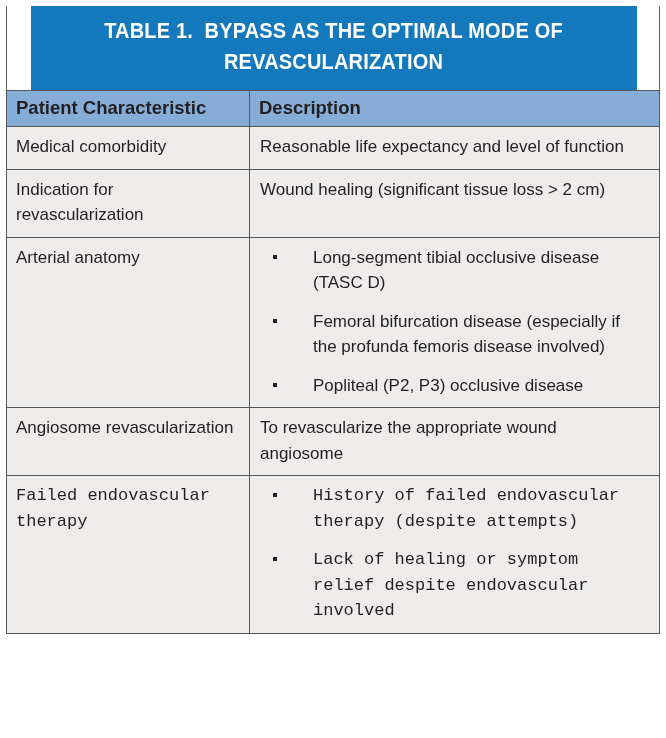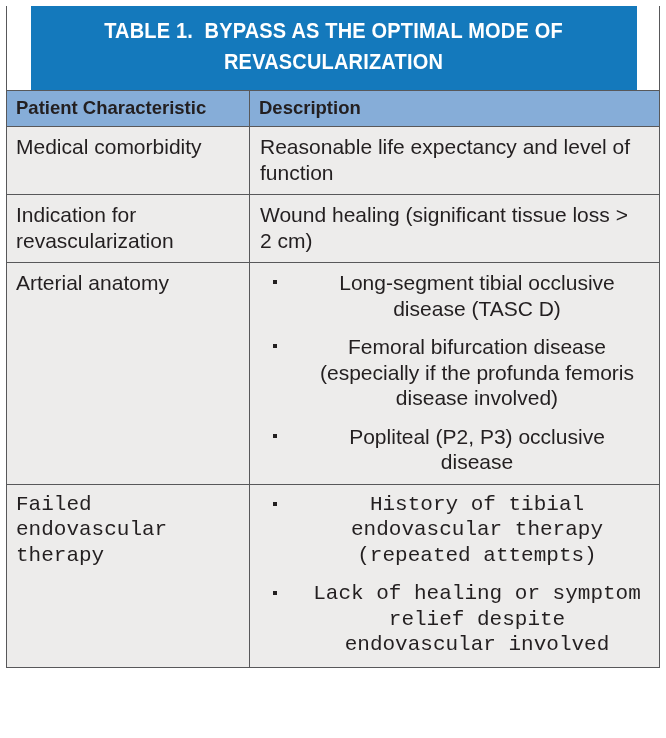--- a/index.html
+++ b/index.html
@@ -66,21 +66,21 @@
   }
   .col-head.c1 {
     border-right: 1px solid #58585a;
     margin-left: 8px;
   }
 
   
   td.cell {
     background: #edeceb;
     color: #231f20;
-    font-size: 21px;
+    font-size: 17px;
     line-height: 25.5px;
     vertical-align: top;
     border-bottom: 1px solid #58585a;
     padding: 7px 8px 9px 9px;
   }
   td.cell.c1 {
     border-right: 1px solid #58585a;
     padding-right: 4px;
   }
   td.cell.c2 {
@@ -100,21 +100,20 @@
   
   ul.bullets {
     list-style: none;
     margin: 0;
     padding: 0;
   }
   ul.bullets li {
     position: relative;
     padding-left: 53px;
     margin: 0 0 13px 0;
-    text-align: center;
   }
   ul.bullets li:last-child {
     margin-bottom: 0;
   }
   ul.bullets li .marker {
     position: absolute;
     left: 13px;
     top: 10px;
     width: 4px;
     height: 4px;
@@ -184,30 +183,38 @@
               <span class="li-text">Femoral bifurcation disease (especially if the profunda femoris disease involved)</span>
             </li>
             <li>
               <span class="marker"></span>
               <span class="li-text">Popliteal (P2, P3) occlusive disease</span>
             </li>
           </ul>
         </td>
       </tr>
 
+      <tr>
+        <td class="cell c1">
+          <span class="cell-text">Angiosome revascularization</span>
+        </td>
+        <td class="cell c2">
+          <span class="cell-text">To revascularize the appropriate wound angiosome</span>
+        </td>
+      </tr>
 
       <tr>
         <td class="cell c1">
           <span class="cell-text">Failed endovascular therapy</span>
         </td>
         <td class="cell c2">
           <ul class="bullets">
             <li>
               <span class="marker"></span>
-              <span class="li-text">History of tibial endovascular therapy (repeated attempts)</span>
+              <span class="li-text">History of failed endovascular therapy (despite attempts)</span>
             </li>
             <li>
               <span class="marker"></span>
               <span class="li-text">Lack of healing or symptom relief despite endovascular involved</span>
             </li>
           </ul>
         </td>
       </tr>
 
     </tbody>

